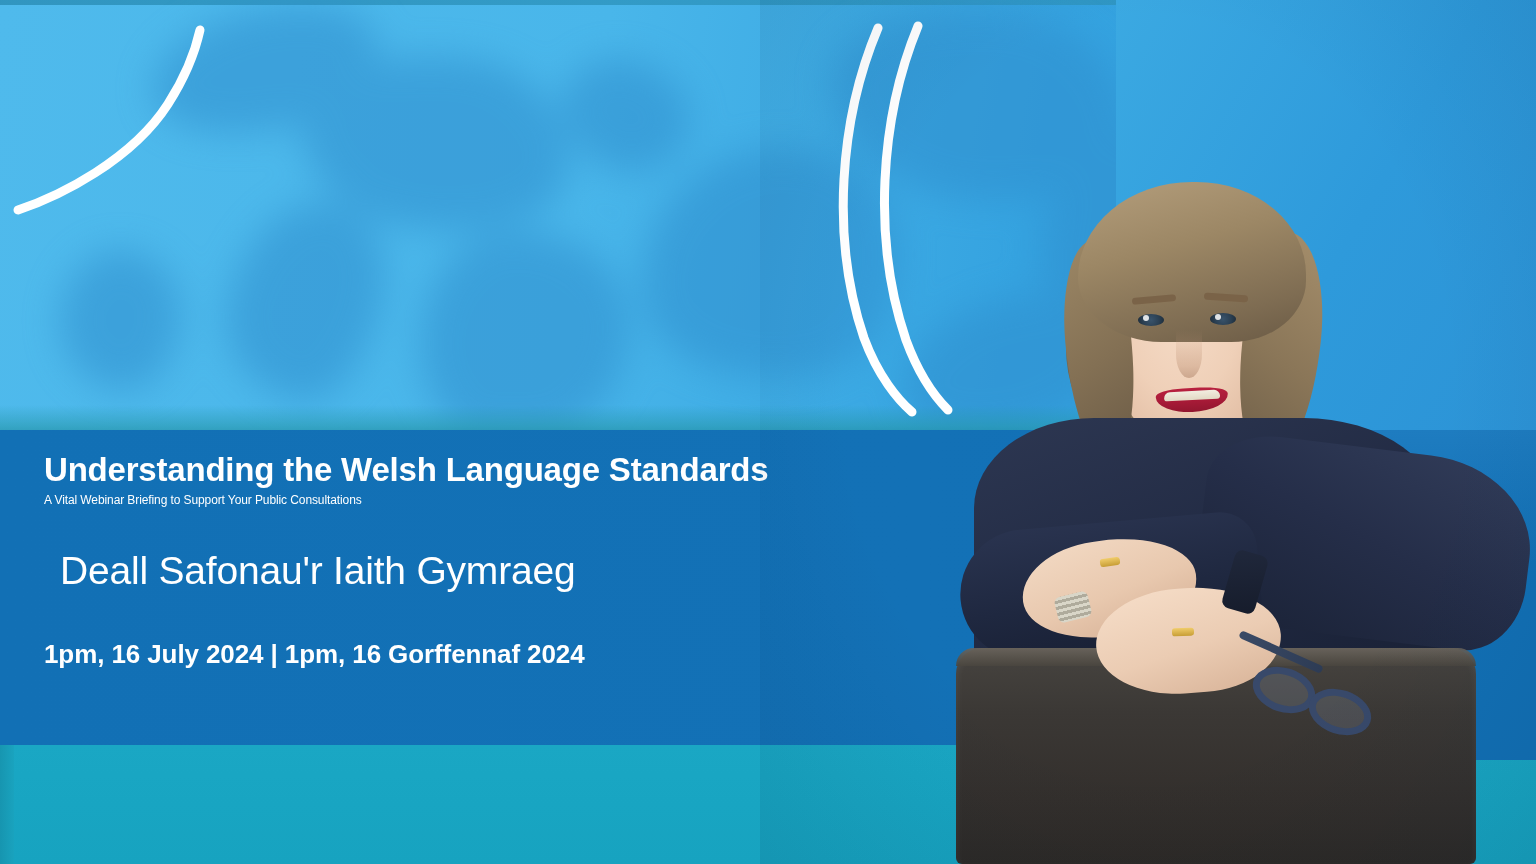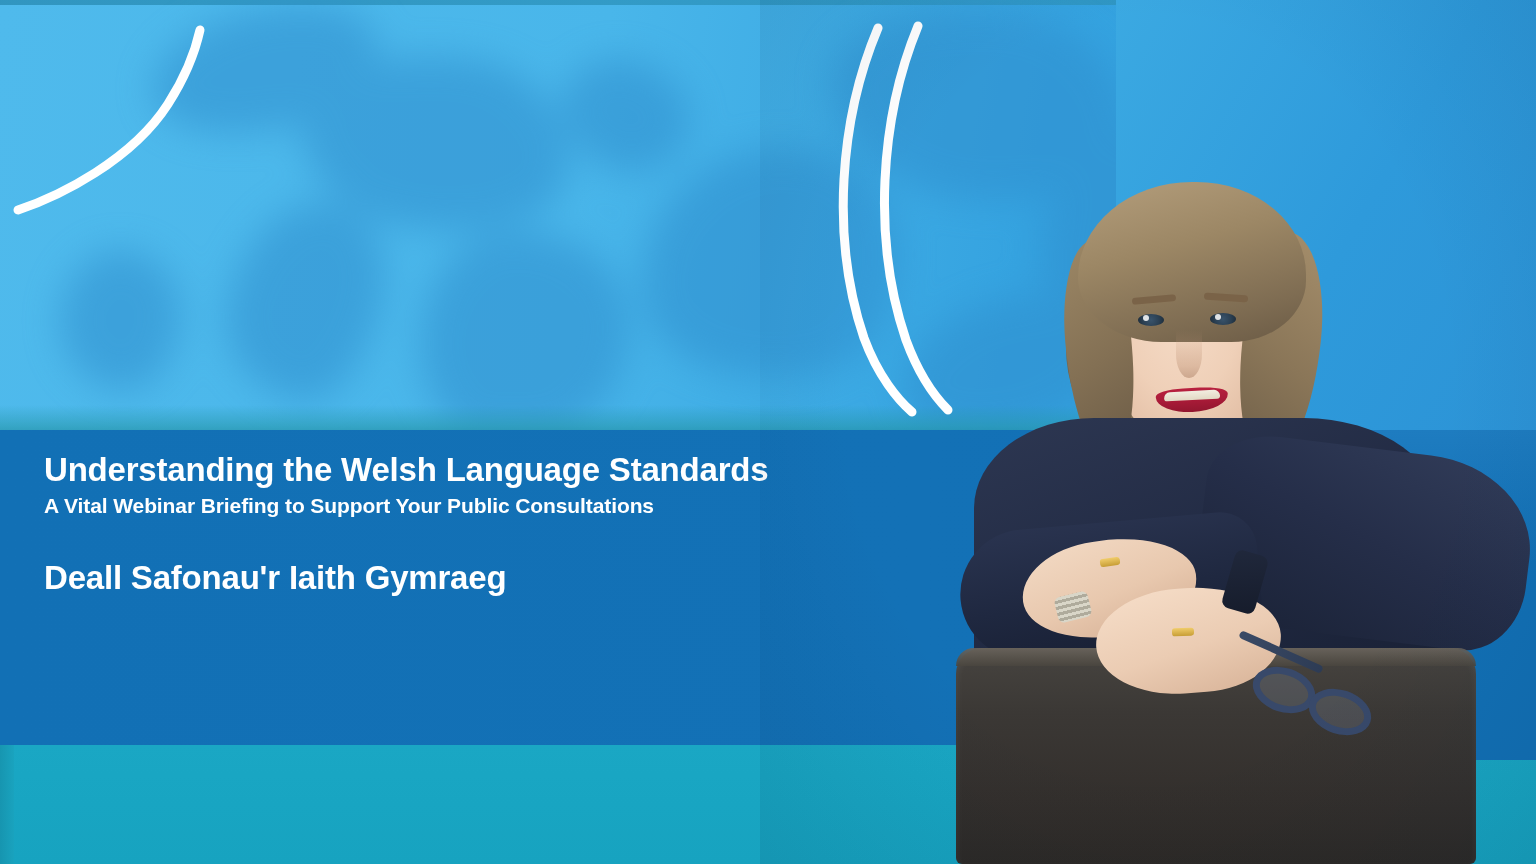--- a/index.html
+++ b/index.html
@@ -68,27 +68,27 @@
   }
   .band-inner{
     position:absolute;left:44px;top:452px;width:900px;
     color:#ffffff;
   }
   .t-title{
     font-size:33px;font-weight:bold;letter-spacing:-.2px;line-height:1.12;
     margin:0 0 4px 0;white-space:nowrap;
   }
   .t-sub{
-    font-size:21px;font-weight:bold;letter-spacing:-.1px;line-height:1.2;
+    font-size:12px;font-weight:normal;letter-spacing:-.1px;line-height:1.2;
     margin:0;white-space:nowrap;
   }
   .t-gap{height:42px;}
   .t-title2{
-    font-size:33px;font-weight:bold;letter-spacing:-.2px;line-height:1.12;
-    margin:0 0 4px 0;white-space:nowrap;
+    font-size:39px;font-weight:normal;letter-spacing:-.2px;line-height:1.12;
+    margin:0 0 4px 16px;white-space:nowrap;
   }
   .t-sub2{
     font-size:19px;font-weight:bold;letter-spacing:-.1px;line-height:1.2;
     margin:0;white-space:nowrap;
   }
   .t-gap2{height:42px;}
   .t-date{
     font-size:26px;font-weight:bold;letter-spacing:-.1px;line-height:1.2;
     margin:0;white-space:nowrap;
   }
@@ -271,20 +271,21 @@
   </svg>
 
   <div class="band"></div>
 
   <div class="band-inner">
     <h1 class="t-title">Understanding the Welsh Language Standards</h1>
     <p class="t-sub">A Vital Webinar Briefing to Support Your Public Consultations</p>
     <div class="t-gap"></div>
     <h2 class="t-title2">Deall Safonau'r Iaith Gymraeg</h2>
     <div class="t-gap2"></div>
+    <p class="t-date">1pm, 16 July 2024 | 1pm, 16 Gorffennaf 2024</p>
   </div>
 
   <div class="portrait">
     <div class="p-bg-right"></div>
     <div class="p-bg-right-lower"></div>
 
     <div class="hair-back"></div>
     <div class="neck"></div>
     <div class="face"></div>
     <div class="hair-side-l"></div>

